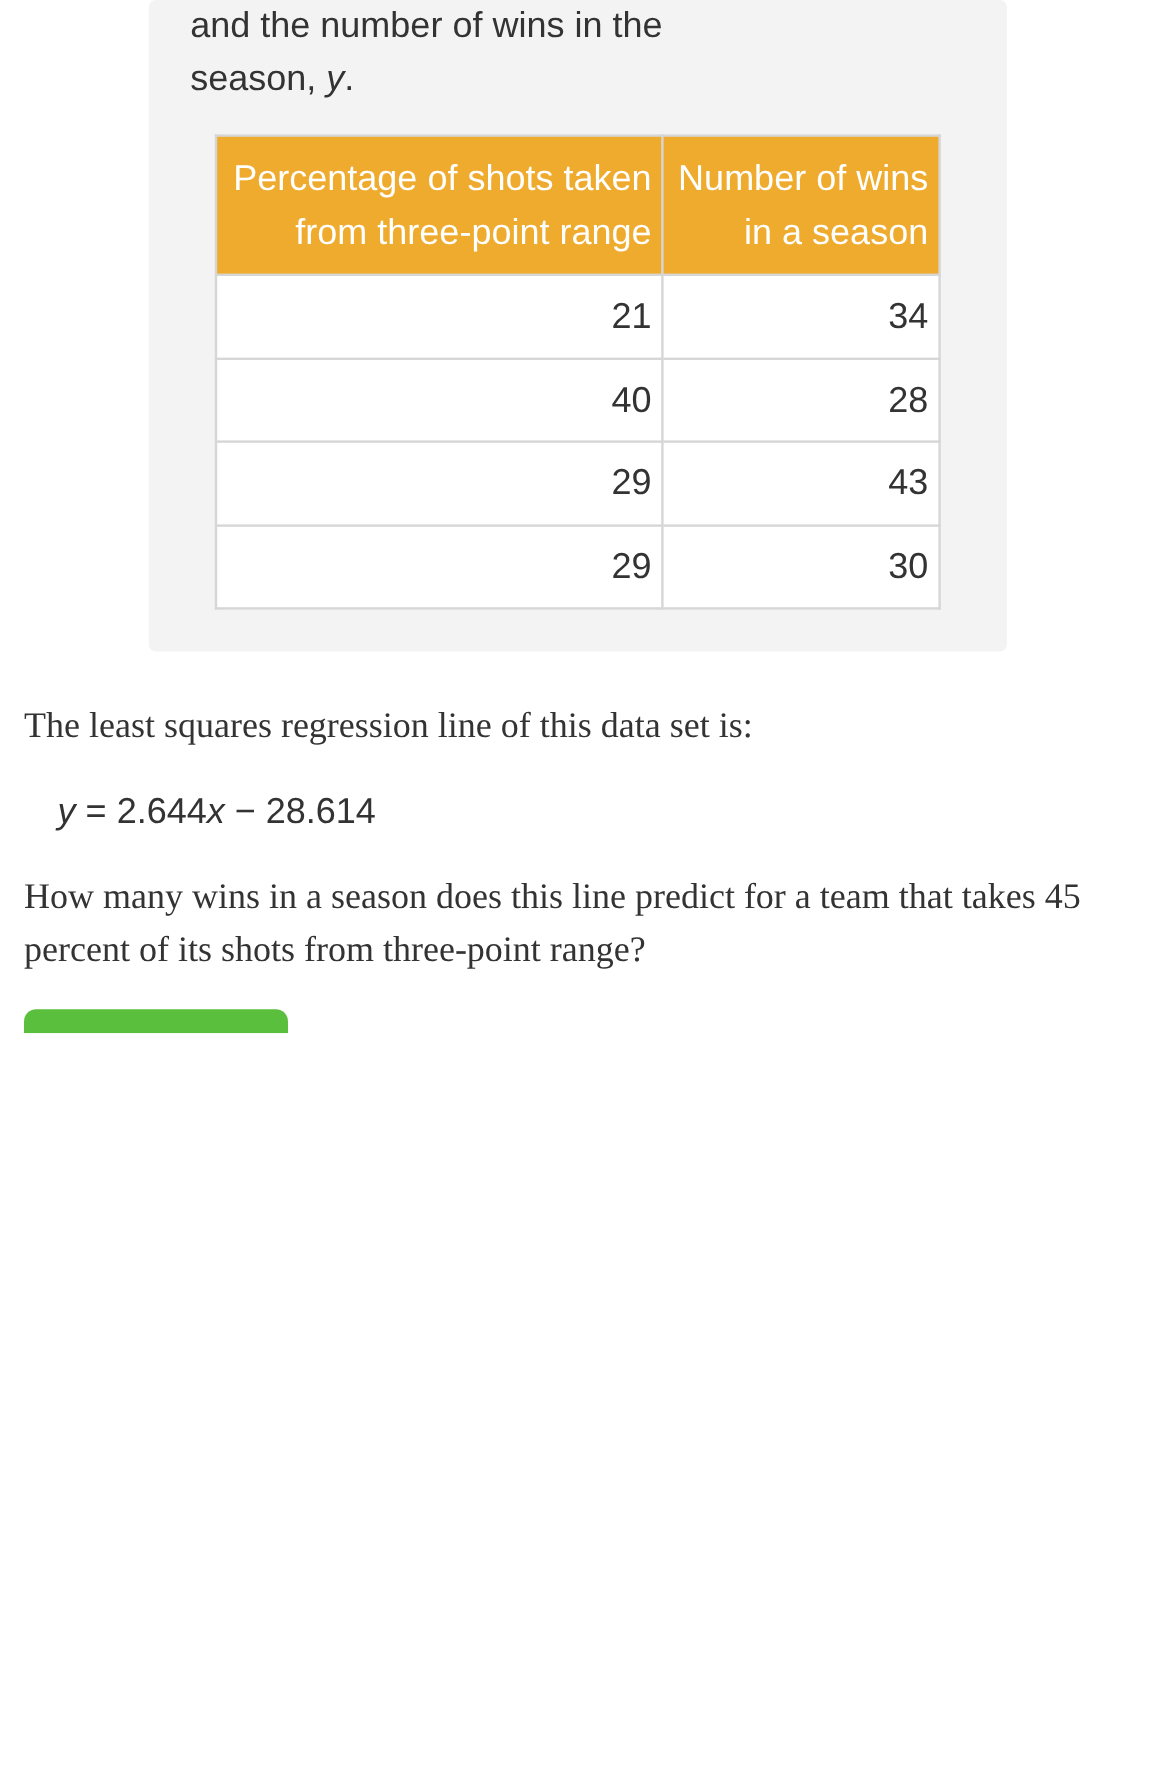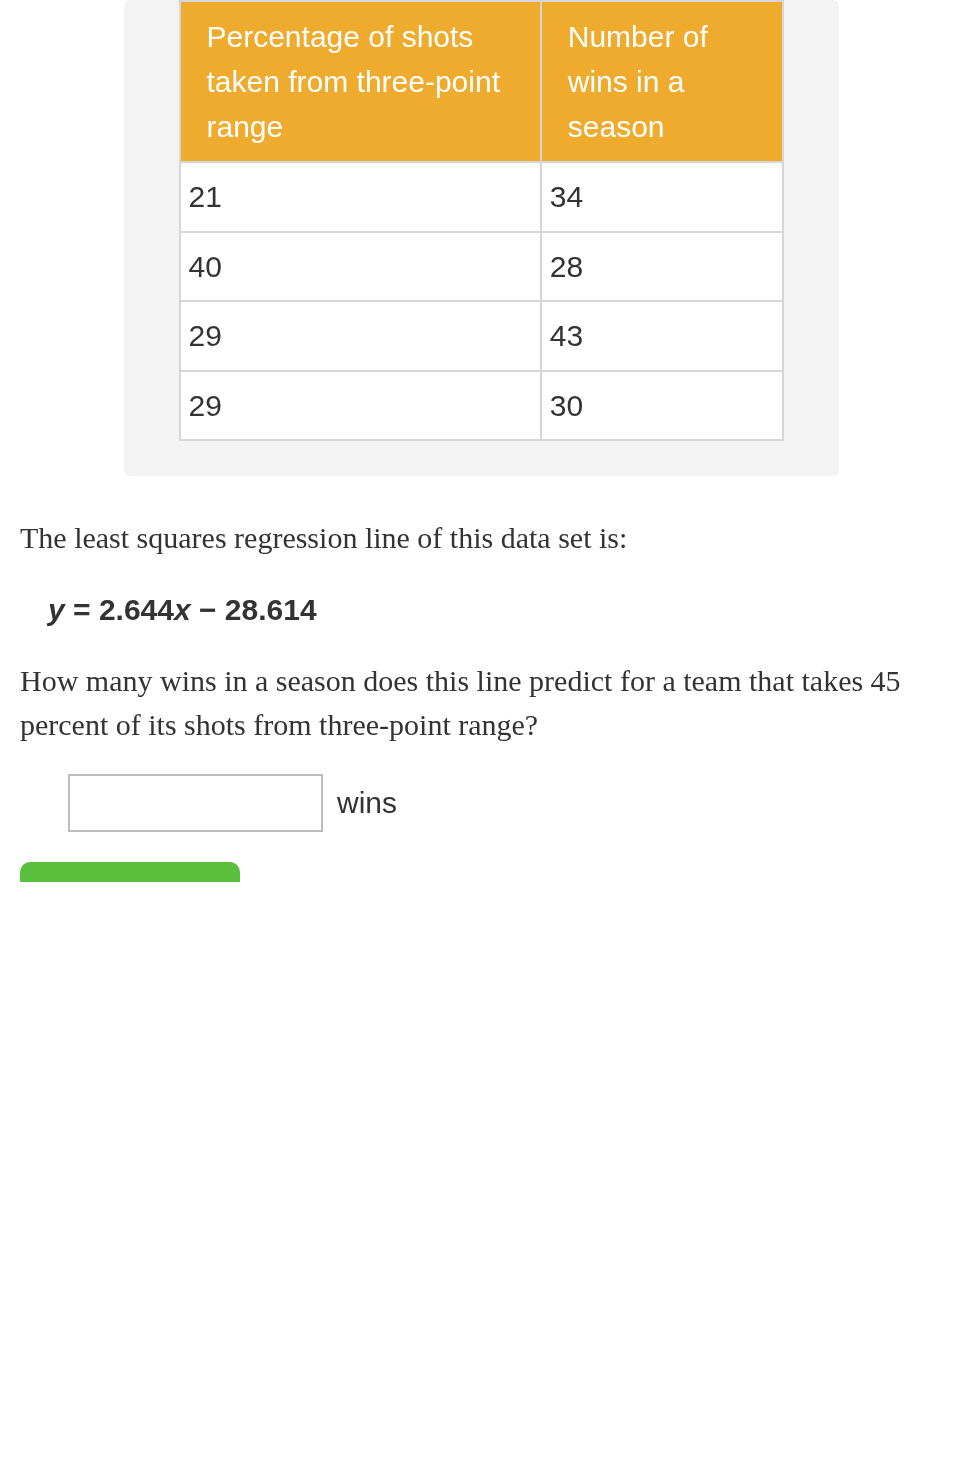--- a/index.html
+++ b/index.html
@@ -26,41 +26,40 @@
   table {
     border-collapse: collapse;
     margin: 0 auto;
     width: 605px;
   }
   th {
     background: #eeab2e;
     color: #fff;
     font-weight: normal;
     border: 2px solid #d6d6d6;
-    padding: 12px 26px;
-    text-align: left;
+    padding: 12px 8px;
+    text-align: right;
     line-height: 1.5;
   }
   td {
     border: 2px solid #d6d6d6;
     background: #fff;
-    text-align: left;
+    text-align: right;
     padding: 12px 8px;
   }
   .body-section {
     padding: 0 20px;
   }
   .para {
     margin-bottom: 28px;
     font-family: Liberation Serif, serif;
   }
   .equation {
     padding-left: 28px;
     margin-bottom: 28px;
-    font-weight: bold;
   }
   .answer-row {
     display: flex;
     align-items: center;
     gap: 14px;
     padding-left: 48px;
     margin-bottom: 30px;
   }
   .answer-input {
     width: 255px;
@@ -75,20 +74,24 @@
     width: 220px;
     background: #5bbf3e;
     border-radius: 10px 10px 0 0;
     margin-left: 20px;
   }
 </style>
 </head>
 <body>
 
 <div class="gray-box">
+  <div class="intro-text">
+    <span>and the number of wins in the</span><br>
+    <span>season, </span><span class="ital">y</span><span>.</span>
+  </div>
 
   <table>
     <thead>
       <tr>
         <th>Percentage of shots taken from three-point range</th>
         <th>Number of wins in a season</th>
       </tr>
     </thead>
     <tbody>
       <tr>
@@ -114,19 +117,15 @@
 <div class="body-section">
   <p class="para">The least squares regression line of this data set is:</p>
 
   <p class="equation">
     <span class="ital">y</span><span> = 2.644</span><span class="ital">x</span><span> − 28.614</span>
   </p>
 
   <p class="para">How many wins in a season does this line predict for a team that takes 45 percent of its shots from three-point range?</p>
 
 
-  <div class="answer-row">
-    <input class="answer-input" type="text" value="" style="">
-    <span>wins</span>
-  </div>
 </div>
 
 <div class="green-btn-strip"></div>
 
 </body></html>

